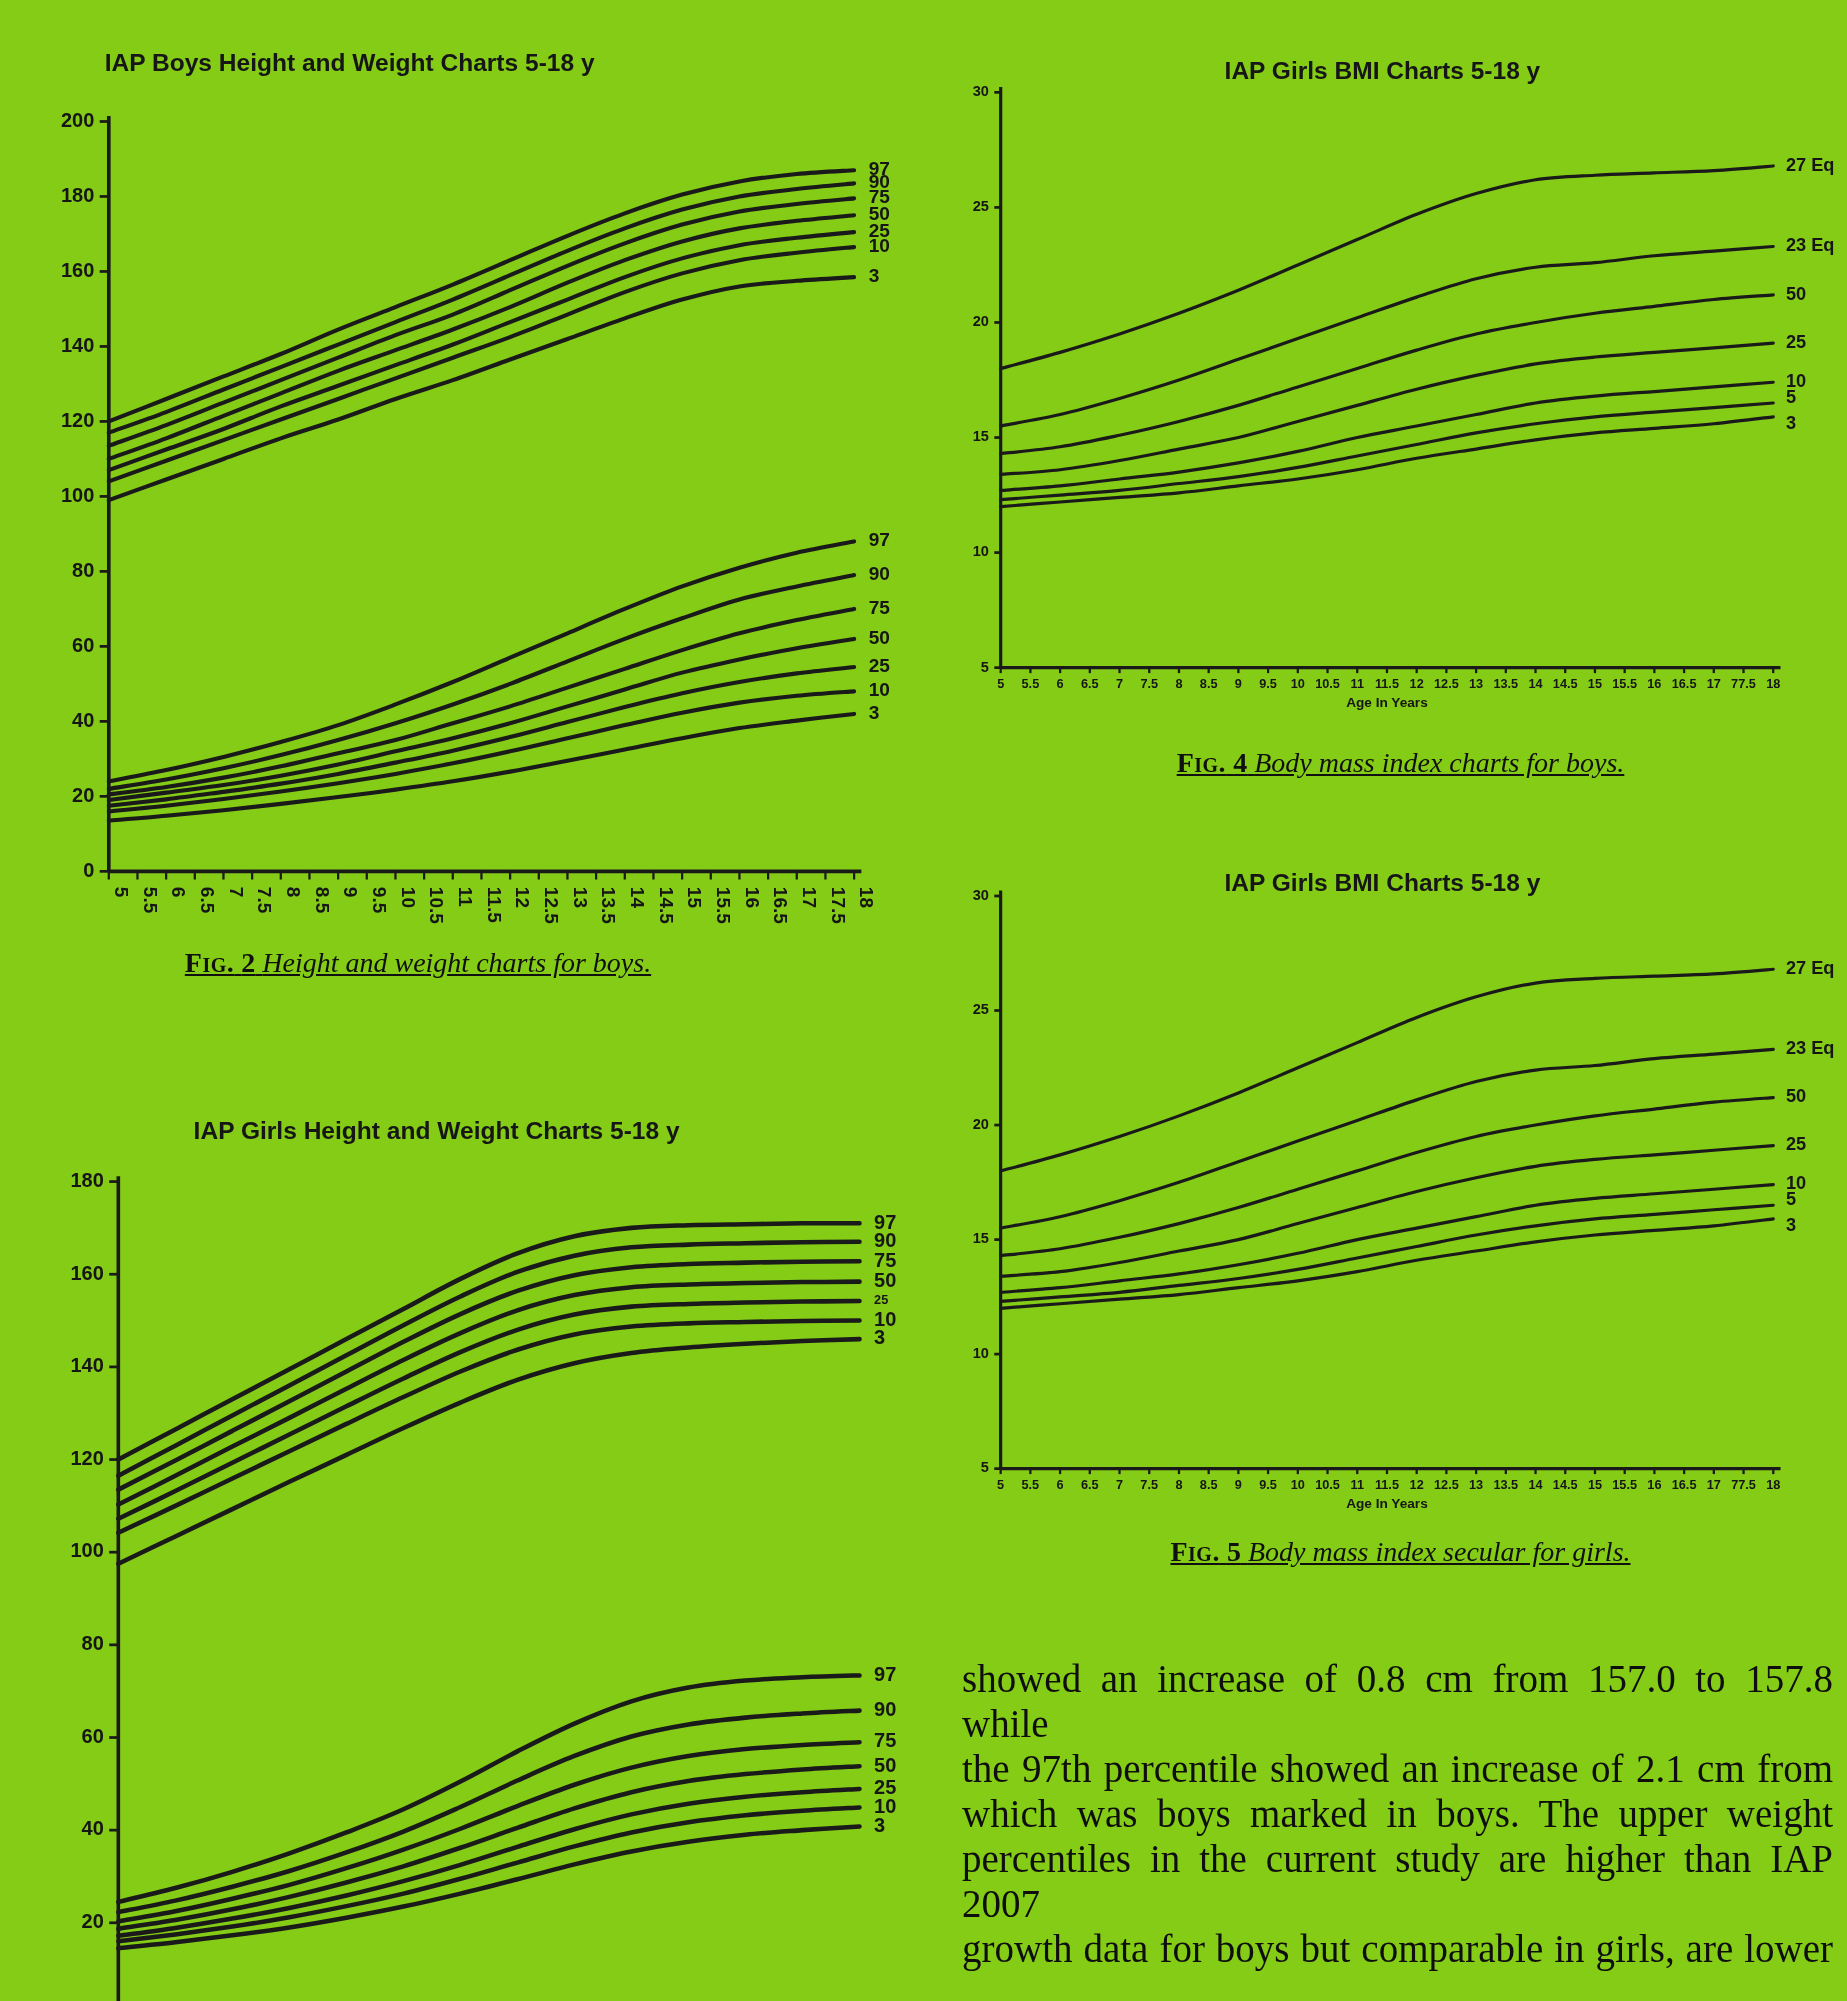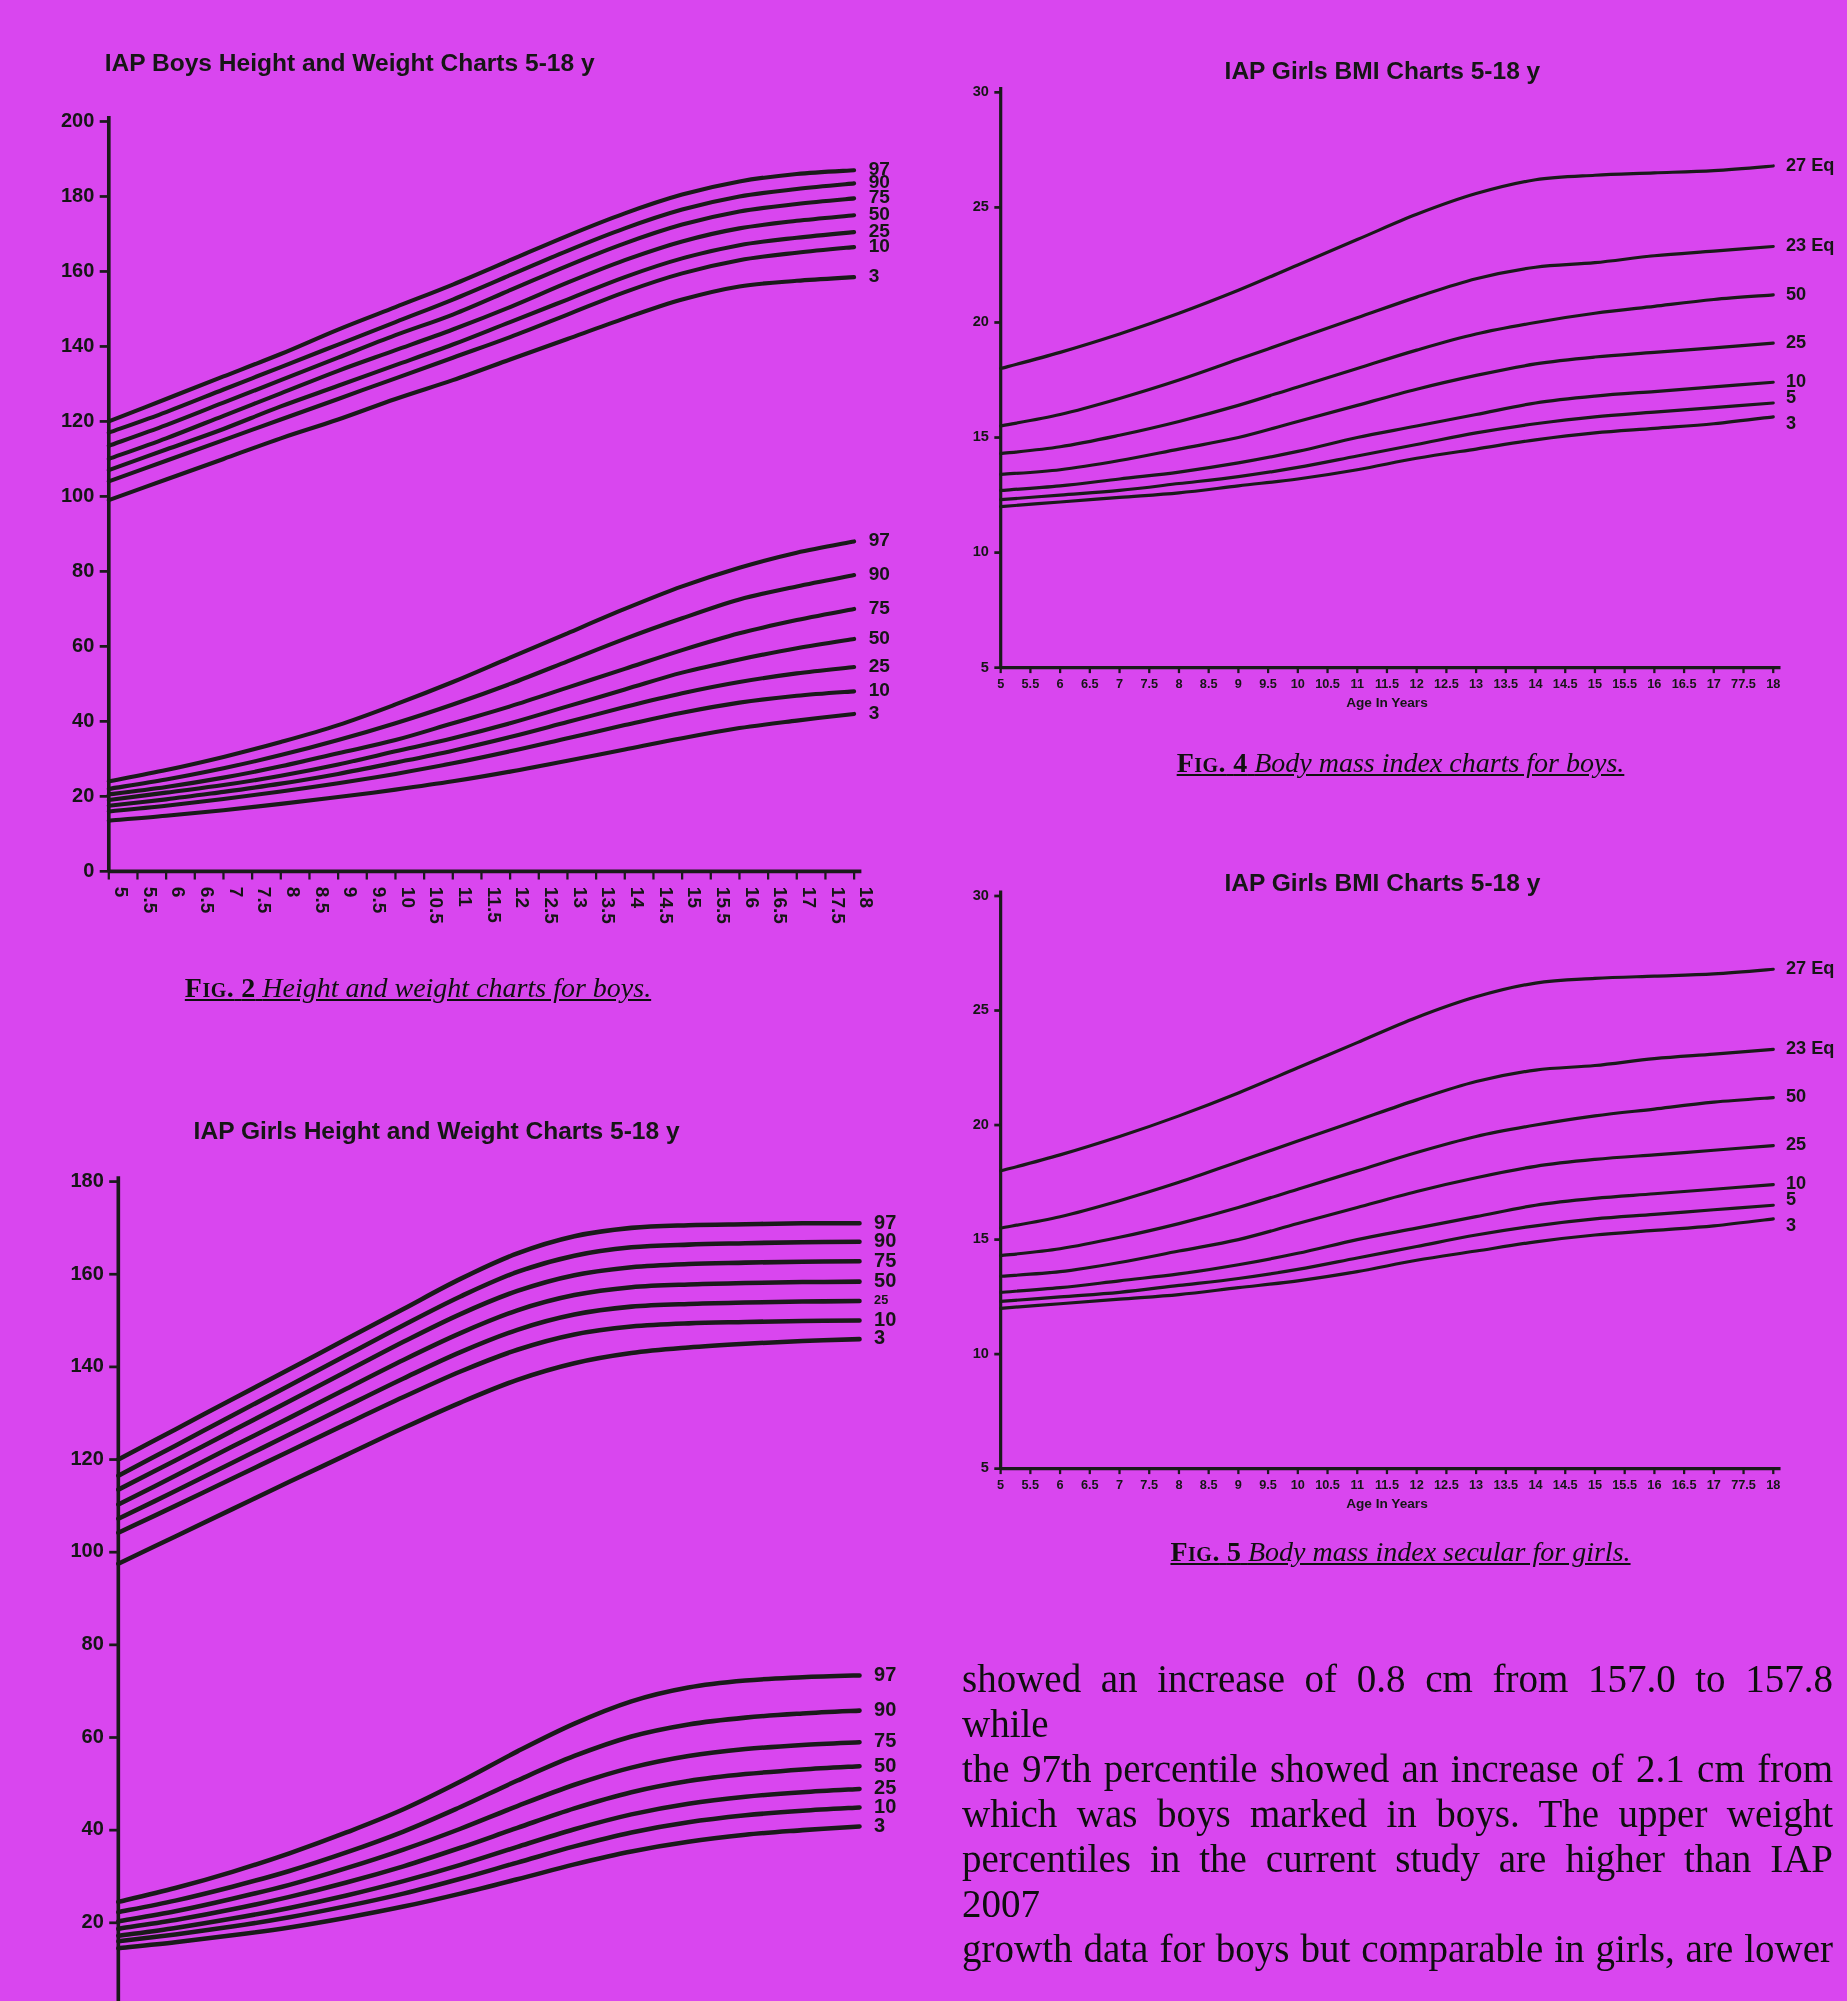--- a/index.html
+++ b/index.html
@@ -1,16 +1,16 @@
 <!DOCTYPE html>
 <html style="font-size:14.5px"><head>
 <meta charset="utf-8">
 <style>
   html,body{margin:0;padding:0;background:#e8e8e8;}
-  .page{position:relative;width:1847px;height:2001px;background:#d946ef;overflow:hidden;
+  .page{position:relative;width:1847px;height:2001px;background:#84cc16;overflow:hidden;
         font-family:"Liberation Sans",sans-serif;color:#151515;}
   svg{position:absolute;overflow:visible;}
   svg text{font-family:"Liberation Sans",sans-serif;fill:#161616;}
   .caption{position:absolute;text-align:center;font-family:"Liberation Serif",serif;
            font-size:28px;color:#101010;white-space:nowrap;text-decoration:underline;}
   .caption .fig-label{font-variant:small-caps;font-weight:600;letter-spacing:0.5px;}
   .caption .fig-num{font-weight:700;}
   .caption .fig-text{font-style:italic;}
   #body-text{position:absolute;left:962px;top:1656px;width:871px;
              font-family:"Liberation Serif",serif;font-size:39px;line-height:45px;color:#0e0e0e;}
@@ -124,21 +124,21 @@
       <path d="M90.0 851.6C100.5 850.3,132.1 846.1,153.1 843.4C174.1 840.6,195.1 838.2,216.2 835.1C237.2 832.0,258.2 828.6,279.2 824.8C300.3 821.0,321.3 816.9,342.3 812.4C363.3 808.0,384.4 802.8,405.4 798.0C426.4 793.2,447.4 788.7,468.5 783.6C489.5 778.4,510.5 772.9,531.5 767.1C552.6 761.2,573.6 754.7,594.6 748.5C615.6 742.3,636.7 736.1,657.7 729.9C678.7 723.8,699.7 716.9,720.8 711.4C741.8 705.9,762.8 701.4,783.8 696.9C804.9 692.5,825.9 688.3,846.9 684.6C867.9 680.8,899.5 676.0,910.0 674.3" fill="none" stroke="#1a1a1a" stroke-width="4.5" stroke-linecap="round"></path>
       <text x="926" y="674.25" font-size="21" text-anchor="start" font-weight="bold" dominant-baseline="middle">50</text>
       <path d="M90.0 857.8C100.5 856.6,132.1 853.3,153.1 850.8C174.1 848.3,195.1 845.4,216.2 842.6C237.2 839.7,258.2 836.8,279.2 833.5C300.3 830.2,321.3 826.6,342.3 822.8C363.3 818.9,384.4 814.6,405.4 810.4C426.4 806.1,447.4 801.9,468.5 797.2C489.5 792.5,510.5 787.5,531.5 782.3C552.6 777.1,573.6 771.3,594.6 765.8C615.6 760.3,636.7 754.6,657.7 749.3C678.7 744.0,699.7 738.7,720.8 734.1C741.8 729.5,762.8 725.3,783.8 721.7C804.9 718.0,825.9 715.0,846.9 712.2C867.9 709.5,899.5 706.4,910.0 705.2" fill="none" stroke="#1a1a1a" stroke-width="4.5" stroke-linecap="round"></path>
       <text x="926" y="705.1875" font-size="21" text-anchor="start" font-weight="bold" dominant-baseline="middle">25</text>
       <path d="M90.0 864.0C100.5 863.0,132.1 860.1,153.1 857.8C174.1 855.5,195.1 853.0,216.2 850.4C237.2 847.8,258.2 845.0,279.2 842.1C300.3 839.3,321.3 836.3,342.3 833.1C363.3 829.8,384.4 826.4,405.4 822.8C426.4 819.1,447.4 815.3,468.5 811.2C489.5 807.1,510.5 802.6,531.5 798.0C552.6 793.4,573.6 788.4,594.6 783.6C615.6 778.8,636.7 773.8,657.7 769.1C678.7 764.5,699.7 759.6,720.8 755.5C741.8 751.4,762.8 747.5,783.8 744.4C804.9 741.3,825.9 739.0,846.9 736.9C867.9 734.9,899.5 732.8,910.0 732.0" fill="none" stroke="#1a1a1a" stroke-width="4.5" stroke-linecap="round"></path>
       <text x="926" y="732" font-size="21" text-anchor="start" font-weight="bold" dominant-baseline="middle">10</text>
       <path d="M90.0 874.3C100.5 873.4,132.1 870.9,153.1 868.9C174.1 867.0,195.1 865.0,216.2 862.8C237.2 860.6,258.2 858.2,279.2 855.8C300.3 853.3,321.3 850.9,342.3 848.3C363.3 845.7,384.4 843.0,405.4 840.1C426.4 837.2,447.4 834.3,468.5 831.0C489.5 827.7,510.5 824.1,531.5 820.3C552.6 816.5,573.6 812.4,594.6 808.3C615.6 804.3,636.7 800.1,657.7 795.9C678.7 791.8,699.7 787.5,720.8 783.6C741.8 779.6,762.8 775.7,783.8 772.4C804.9 769.2,825.9 766.8,846.9 764.2C867.9 761.6,899.5 758.0,910.0 756.8" fill="none" stroke="#1a1a1a" stroke-width="4.5" stroke-linecap="round"></path>
       <text x="926" y="756.75" font-size="21" text-anchor="start" font-weight="bold" dominant-baseline="middle">3</text>
     </svg>
 
-  <div class="caption" style="left:27px;top:947px;width:782px;margin-top:25px;">
+  <div class="caption" style="left:27px;top:947px;width:782px;">
     <span class="fig-label">Fig.</span>
     <span class="fig-num">2</span>
     <span class="fig-text">Height and weight charts for boys.</span>
   </div>
 
   <svg id="chart-fig4" width="893" height="718" viewBox="0 0 982 790" style="left: 955px; top: 36px;">
       <text x="470" y="47" font-size="27" text-anchor="middle" font-weight="bold">IAP Girls BMI Charts 5-18 y</text>
       <line x1="50" y1="56" x2="50" y2="695" stroke="#1a1a1a" stroke-width="3.5"></line>
       <line x1="43" y1="695" x2="50" y2="695" stroke="#1a1a1a" stroke-width="3"></line>
       <text x="37" y="695" font-size="16" text-anchor="end" font-weight="bold" dominant-baseline="middle">5</text>

